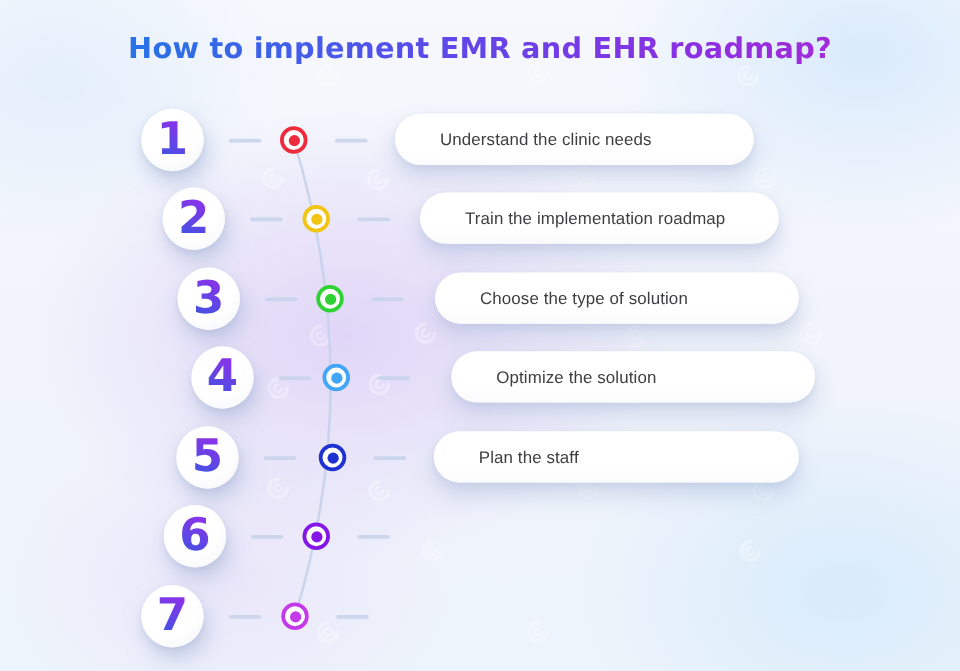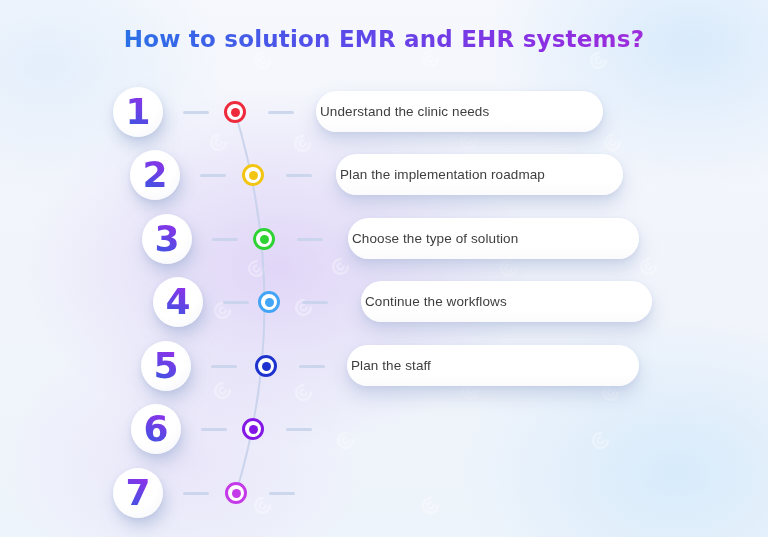--- a/index.html
+++ b/index.html
@@ -50,29 +50,29 @@
   .dot::after{
     content:"";width:9px;height:9px;border-radius:50%;background:var(--dc);
   }
   .card{
     position:absolute;top:4px;height:41px;border-radius:20.5px;
     background:linear-gradient(180deg,#ffffff 70%,#fbfbfd 100%);
     box-shadow:0 10px 18px rgba(164,179,213,0.45), 0 2px 5px rgba(164,179,213,0.22);
     display:flex;align-items:center;
   }
   .card span{
-    padding-left:4px;font-size:13.5px;color:#3e3e40;font-weight:500;letter-spacing:.1px;
+    padding-left:36px;font-size:13.5px;color:#3e3e40;font-weight:500;letter-spacing:.1px;
   }
 </style>
 </head>
 <body>
 
 <div id="stage" style="--line-c: #c6d2ea; --ng-from: #8a33e8; --ng-to: #3d55e2;">
 
-  <div class="title">How to solution EMR and EHR systems?</div>
+  <div class="title">How to implement EMR and EHR roadmap?</div>
 
   <div class="watermarks">
       <div class="wm" style="left: 253px; top: 51px;"><svg width="19" height="19" viewBox="0 0 24 24" fill="none">
           <path d="M12 2.8 a9.2 9.2 0 1 0 9.2 9.2" stroke="#ffffff" stroke-width="3.4" stroke-linecap="round"></path>
           <path d="M12 8.2 a3.8 3.8 0 1 0 3.8 3.8" stroke="#ffffff" stroke-width="3" stroke-linecap="round"></path>
         </svg></div>
       <div class="wm" style="left: 421px; top: 49px;"><svg width="19" height="19" viewBox="0 0 24 24" fill="none">
           <path d="M12 2.8 a9.2 9.2 0 1 0 9.2 9.2" stroke="#ffffff" stroke-width="3.4" stroke-linecap="round"></path>
           <path d="M12 8.2 a3.8 3.8 0 1 0 3.8 3.8" stroke="#ffffff" stroke-width="3" stroke-linecap="round"></path>
         </svg></div>
@@ -171,21 +171,21 @@
   </div>
 
   <div class="step" style="top:150px">
     <div class="numcircle" style="left:130px">
       <span class="num">2</span>
     </div>
     <span class="dash" style="left:200px"></span>
     <span class="dot" style="left: 242px; --dc: #f3c513;"></span>
     <span class="dash" style="left:286px"></span>
     <div class="card" style="left:336px;width:287px">
-      <span>Plan the implementation roadmap</span>
+      <span>Train the implementation roadmap</span>
     </div>
   </div>
 
   <div class="step" style="top:214px">
     <div class="numcircle" style="left:142px">
       <span class="num">3</span>
     </div>
     <span class="dash" style="left:212px"></span>
     <span class="dot" style="left: 253px; --dc: #2ed333;"></span>
     <span class="dash" style="left:297px"></span>
@@ -195,21 +195,21 @@
   </div>
 
   <div class="step" style="top:277px">
     <div class="numcircle" style="left:153px">
       <span class="num">4</span>
     </div>
     <span class="dash" style="left:223px"></span>
     <span class="dot" style="left: 258px; --dc: #42a5f5;"></span>
     <span class="dash" style="left:302px"></span>
     <div class="card" style="left:361px;width:291px">
-      <span>Continue the workflows</span>
+      <span>Optimize the solution</span>
     </div>
   </div>
 
   <div class="step" style="top:341px">
     <div class="numcircle" style="left:141px">
       <span class="num">5</span>
     </div>
     <span class="dash" style="left:211px"></span>
     <span class="dot" style="left: 255px; --dc: #1d32ce;"></span>
     <span class="dash" style="left:299px"></span>

